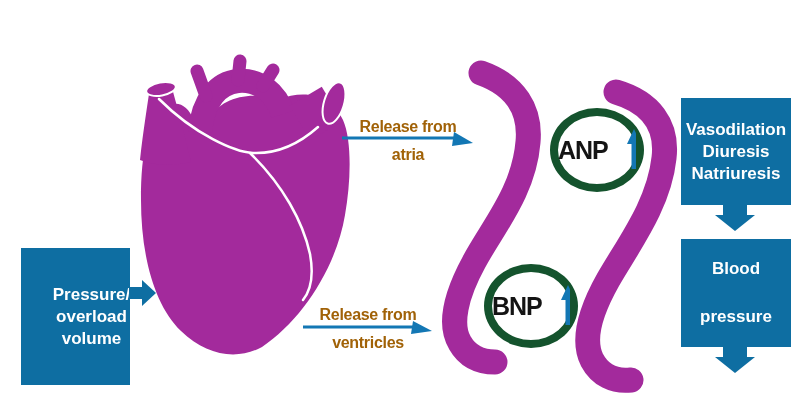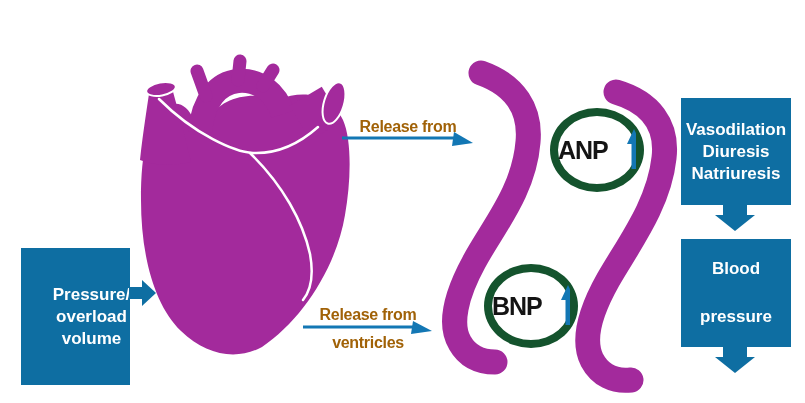--- a/index.html
+++ b/index.html
@@ -82,20 +82,21 @@
   <svg class="flow-arrow" style="left:129px;top:280px" width="27" height="26">
     <rect x="0" y="7" width="14" height="12" fill="#0E6EA2"></rect>
     <polygon points="13,0 27,13 13,26" fill="#0E6EA2"></polygon>
   </svg>
 
   <div class="rel-label rel-atria-1">Release from</div>
   <svg class="flow-arrow" style="left:340px;top:131px" width="136" height="17">
     <line x1="2" y1="7" x2="117" y2="7" stroke="#1377B4" stroke-width="3"></line>
     <polygon points="114,1 133,12 112,15" fill="#1377B4"></polygon>
   </svg>
+  <div class="rel-label rel-atria-2">atria</div>
 
   <div class="rel-label rel-vent-1">Release from</div>
   <svg class="flow-arrow" style="left:301px;top:320px" width="134" height="15">
     <line x1="2" y1="7" x2="115" y2="7" stroke="#1377B4" stroke-width="3"></line>
     <polygon points="112,1 131,11 110,14" fill="#1377B4"></polygon>
   </svg>
   <div class="rel-label rel-vent-2">ventricles</div>
 
   <div class="peptide anp">
     <span class="lbl">ANP</span>

